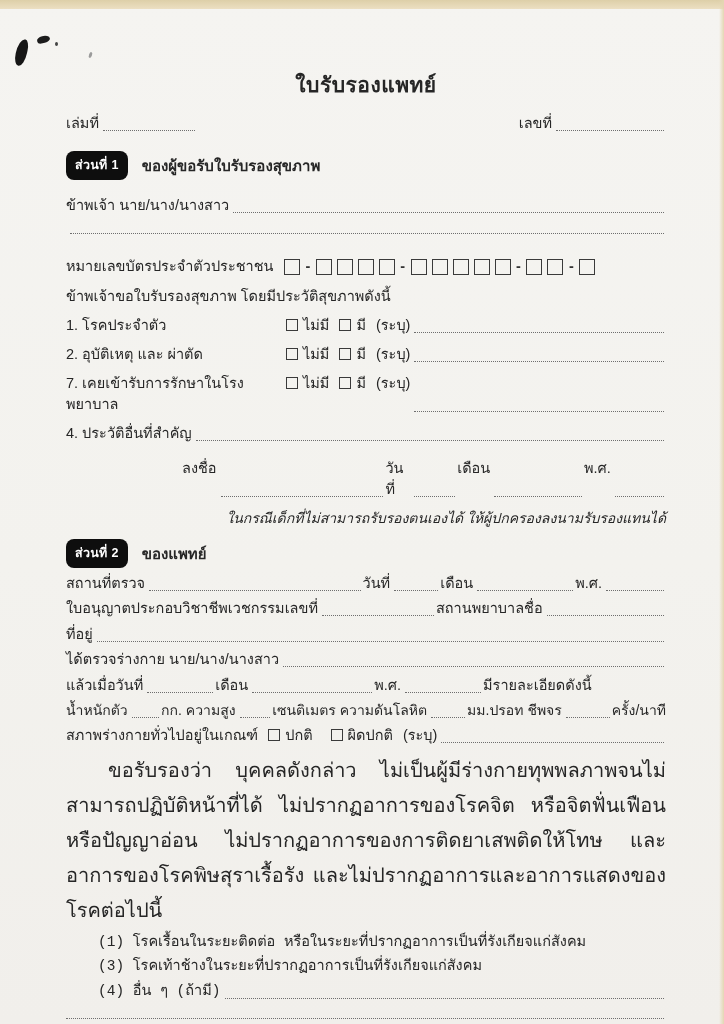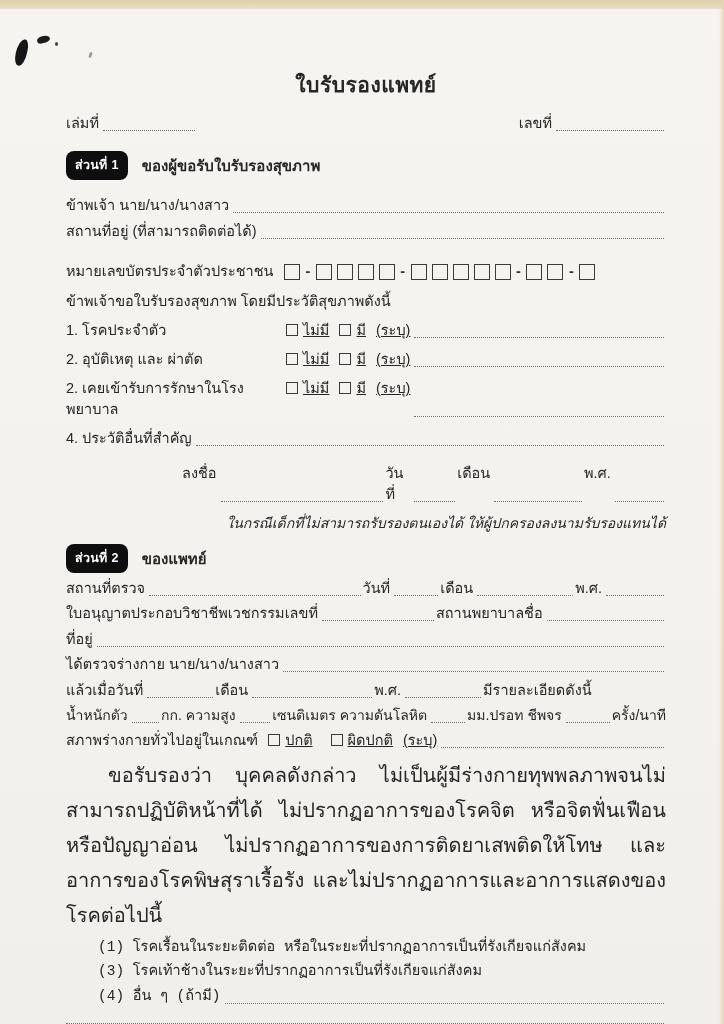--- a/index.html
+++ b/index.html
@@ -85,21 +85,21 @@
   .chk-item { margin-top: 8px; }
   .chk-item .item-label { width: 220px; flex: 0 0 auto; }
   .cbx {
     display: inline-block;
     width: 12px; height: 12px;
     border: 1.6px solid #3a3a3a;
     margin-right: 5px;
     position: relative; top: 1px;
     flex: 0 0 auto;
   }
-  .chk-opts { display: flex; align-items: baseline; white-space: nowrap; text-decoration: underline; }
+  .chk-opts { display: flex; align-items: baseline; white-space: nowrap; }
   .chk-opts .opt { margin-right: 10px; display: inline-flex; align-items: baseline; }
 
   .p1-sign-row { margin-top: 14px; padding-left: 116px; }
   .child-note {
     font-style: italic;
     font-size: 14px;
     text-align: right;
     margin-top: 7px;
   }
 
@@ -150,21 +150,20 @@
       <span class="badge">ส่วนที่ 1</span>
       <span class="section-heading">ของผู้ขอรับใบรับรองสุขภาพ</span>
     </div>
 
     <div class="row p1-name">
       <span>ข้าพเจ้า นาย/นาง/นางสาว</span>
       <span class="dots fill"></span>
     </div>
 
     <div class="row p1-addr">
-      <span>สถานที่อยู่ (ที่สามารถติดต่อได้)</span>
       <span class="dots fill"></span>
     </div>
 
     <div class="row id-row">
       <span>หมายเลขบัตรประจำตัวประชาชน</span>
       <span class="id-boxes">
           <span class="id-box"></span>
           <span class="id-dash">-</span>
           <span class="id-box"></span>
           <span class="id-box"></span>
@@ -212,21 +211,21 @@
         <span class="opt">
             <span class="cbx"></span>
             <span>มี</span>
           </span>
         <span>(ระบุ)</span>
       </span>
       <span class="dots fill"></span>
     </div>
 
     <div class="row chk-item">
-      <span class="item-label">2. เคยเข้ารับการรักษาในโรงพยาบาล</span>
+      <span class="item-label">7. เคยเข้ารับการรักษาในโรงพยาบาล</span>
       <span class="chk-opts">
         <span class="opt">
             <span class="cbx"></span>
             <span>ไม่มี</span>
           </span>
         <span class="opt">
             <span class="cbx"></span>
             <span>มี</span>
           </span>
         <span>(ระบุ)</span>

